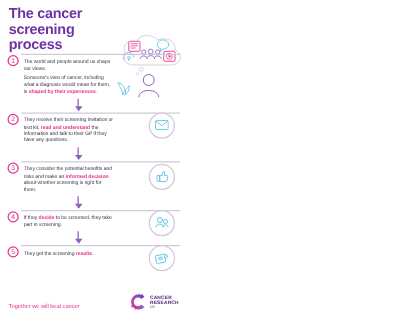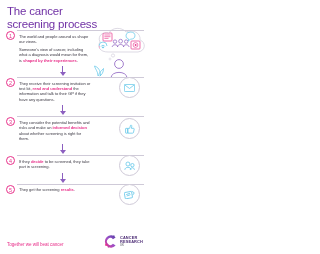--- a/index.html
+++ b/index.html
@@ -23,21 +23,21 @@
     box-sizing: border-box;
     padding: 5px 6px 0 6px;
     overflow: hidden;
   }
 
   
   .title {
     color: #7031A5;
     font-size: 11.5px;
     line-height: 12.6px;
-    font-weight: 400;
+    font-weight: 700;
     letter-spacing: -0.2px;
     margin: 0 0 0 1px;
     max-width: 98px;
   }
 
   
   .steps {
     position: relative;
     z-index: 3;
   }

